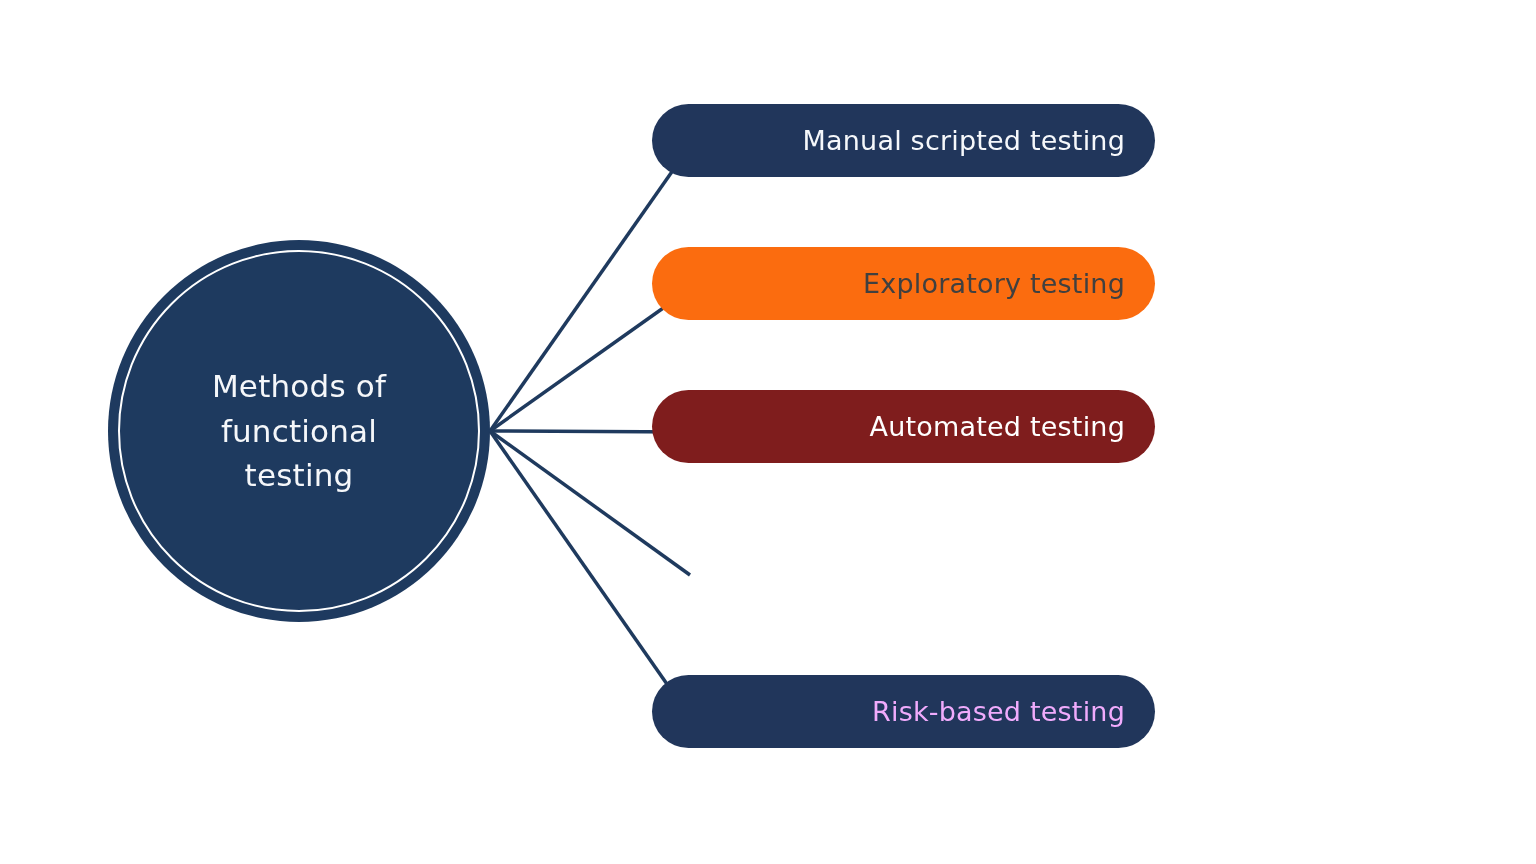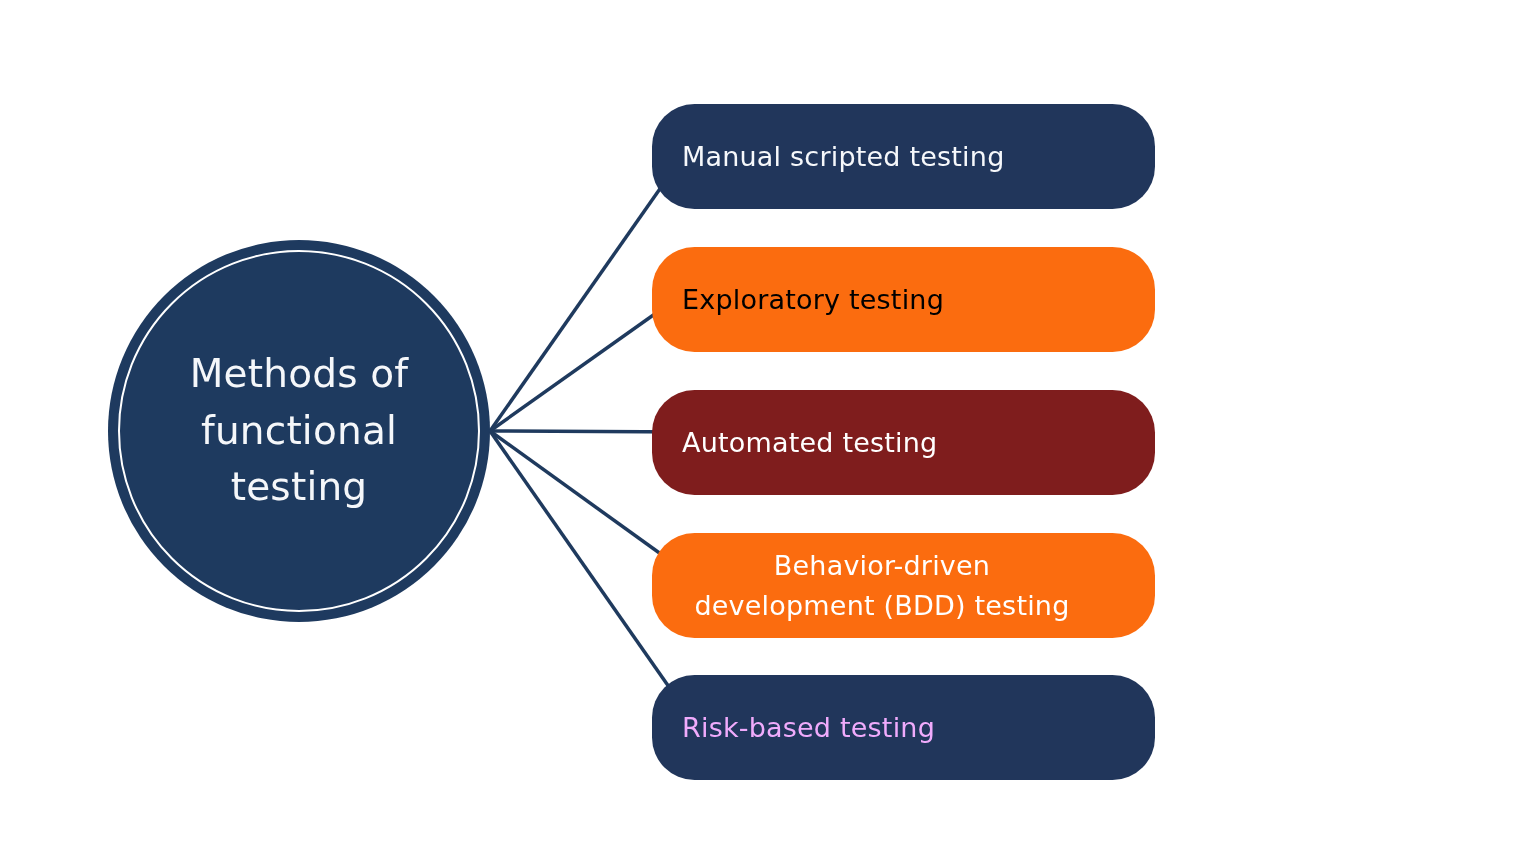--- a/index.html
+++ b/index.html
@@ -36,35 +36,35 @@
     left: 10px; top: 10px; right: 10px; bottom: 10px;
     border: 2.5px solid rgba(255,255,255,0.95);
     border-radius: 50%;
     pointer-events: none;
   }
   .center-label {
     position: relative;
     width: 250px;
     text-align: center;
     color: #f5f7fa;
-    font-size: 39px;
+    font-size: 31px;
     line-height: 1.45;
     font-weight: 400;
     letter-spacing: 0.2px;
   }
   .node-pill {
     position: absolute;
     left: 652px;
     width: 503px;
-    height: 105px;
+    height: 73px;
     border-radius: 42.5px;
     z-index: 2;
     display: flex;
     align-items: center;
-    justify-content: flex-start;
+    justify-content: flex-end;
     text-align: center;
   }
   .node-label {
     color: #f6f8fb;
     font-size: 27px;
     line-height: 1.45;
     font-weight: 400;
     letter-spacing: 0.2px;
     padding: 0 30px;
   }
@@ -90,28 +90,25 @@
   <div class="center-circle" style="background-color: rgb(30, 58, 95);">
     <div class="inner-ring" style="border-color: rgb(255, 255, 255);"></div>
     <div class="center-label" style="color: rgb(245, 247, 250);">Methods of functional testing</div>
   </div>
 
   <div class="node-pill pill-1" style="background-color: rgb(33, 54, 91);">
     <div class="node-label" style="color: rgb(246, 248, 251);">Manual scripted testing</div>
   </div>
 
   <div class="node-pill pill-2" style="background-color: rgb(251, 108, 15);">
-    <div class="node-label" style="color: #000000;">Exploratory testing</div>
+    <div class="node-label" style="color: #404040;">Exploratory testing</div>
   </div>
 
   <div class="node-pill pill-3" style="background-color: #7f1d1d;">
     <div class="node-label" style="color: rgb(255, 255, 255);">Automated testing</div>
   </div>
 
-  <div class="node-pill pill-4" style="background-color: rgb(251, 108, 15);">
-    <div class="node-label" style="max-width: 460px; color: rgb(255, 255, 255);">Behavior-driven development (BDD) testing</div>
-  </div>
 
   <div class="node-pill pill-5" style="background-color: rgb(33, 54, 91);">
     <div class="node-label" style="color: #f0abfc;">Risk-based testing</div>
   </div>
 
 </div>
 
 </body></html>

